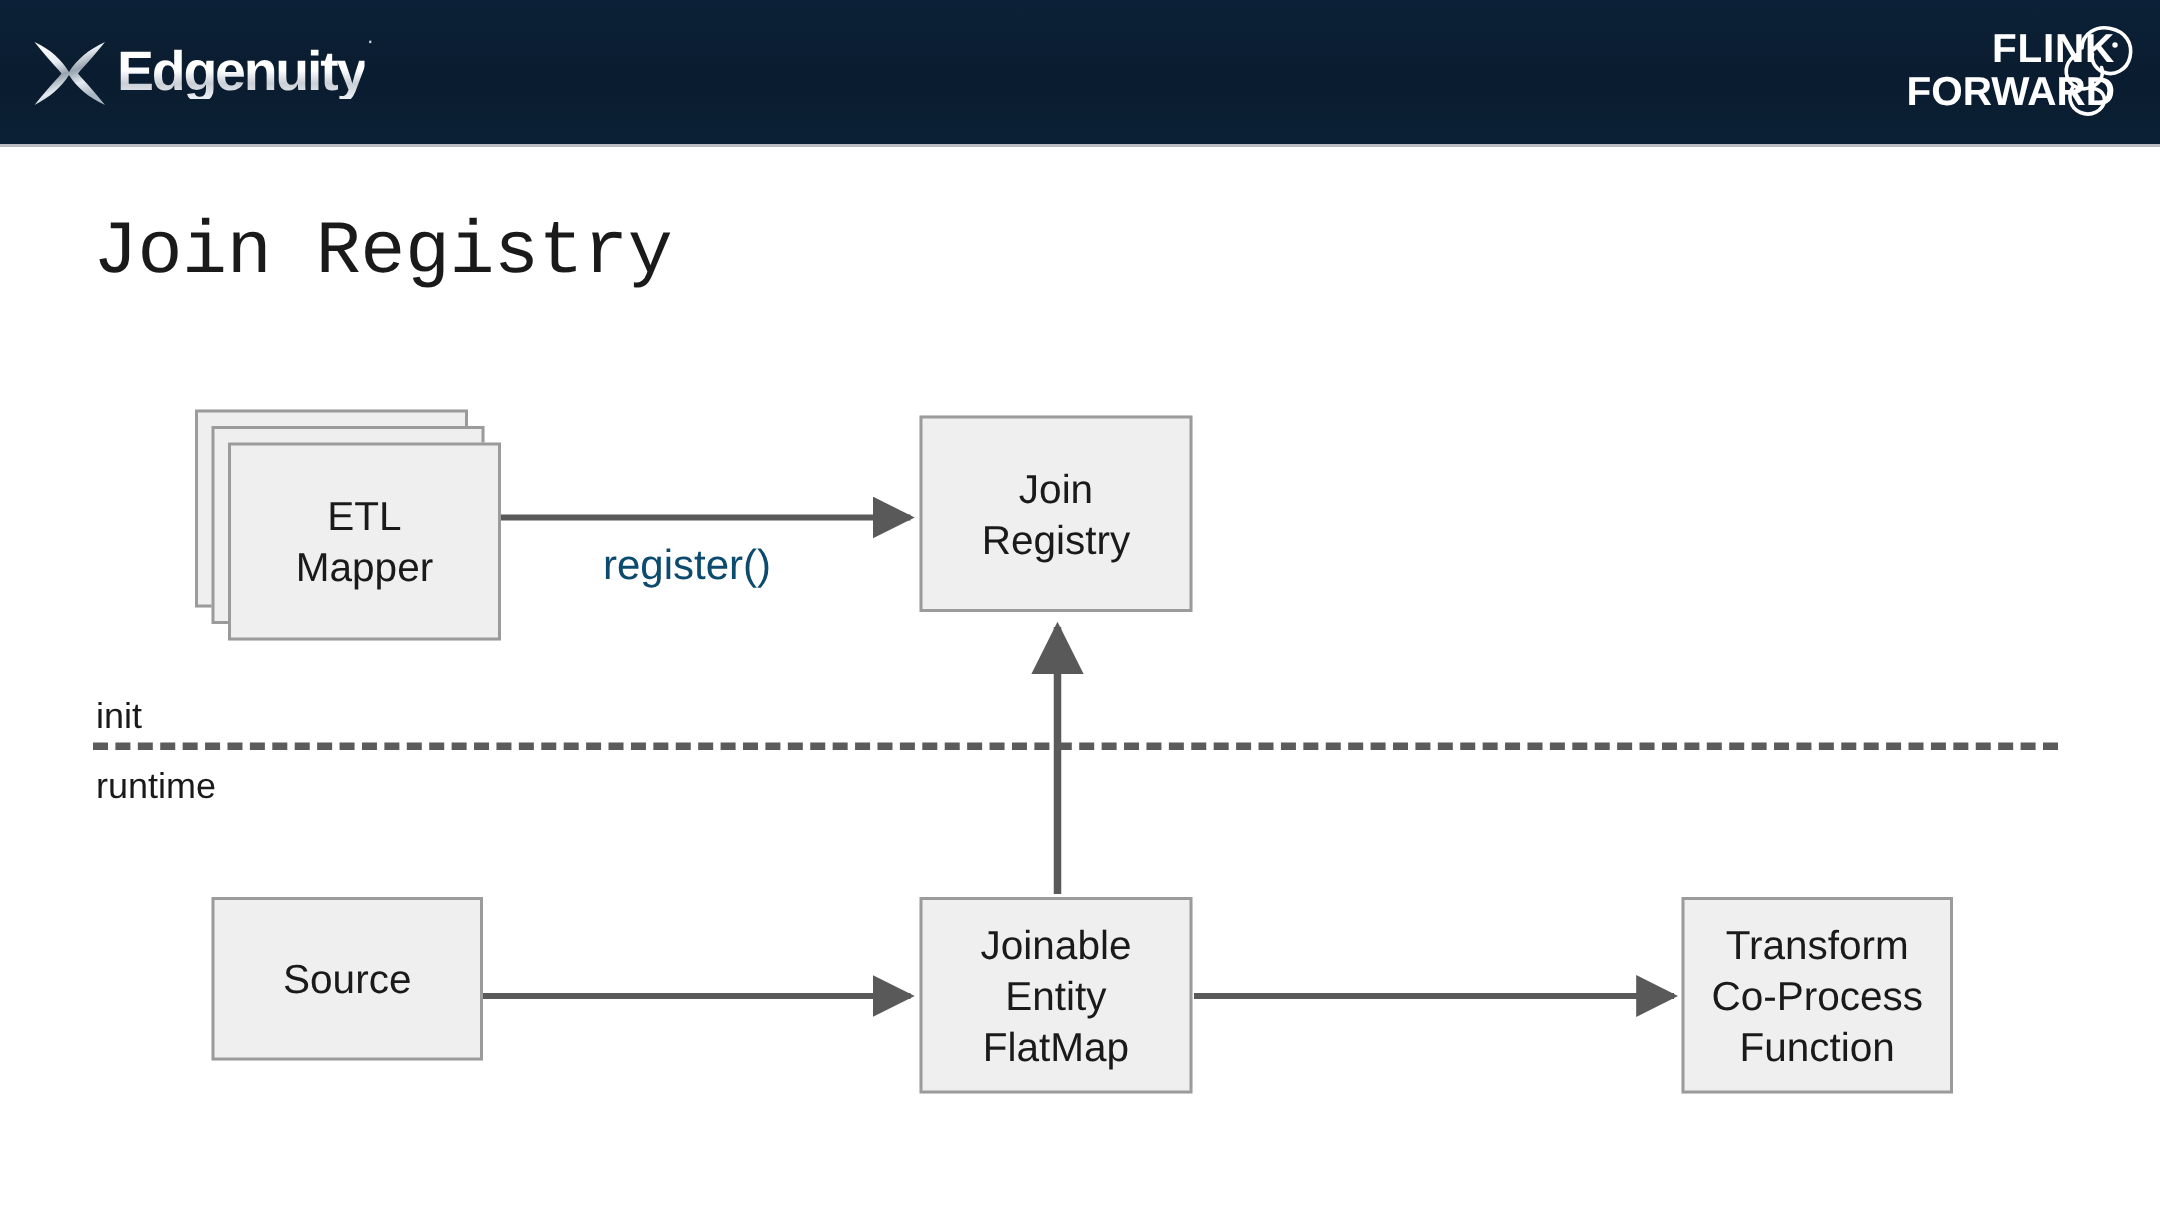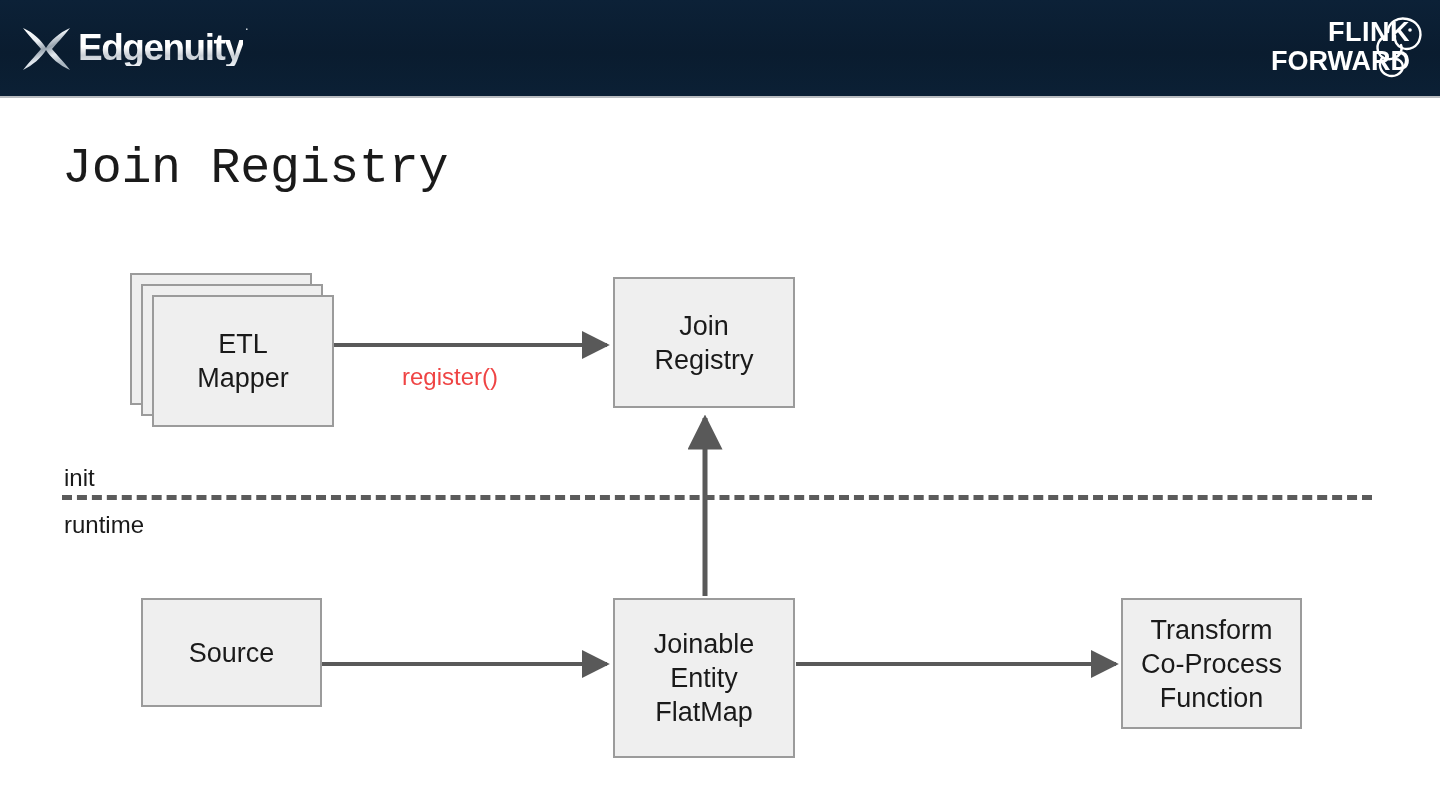--- a/index.html
+++ b/index.html
@@ -161,23 +161,23 @@
     position: absolute;
     font-size: 24px;
     line-height: 28px;
     color: #1a1a1a;
     white-space: nowrap;
   }
 
   
   .edge-label {
     position: absolute;
-    font-size: 24px;
+    font-size: 28px;
     line-height: 32px;
-    color: #ef4444;
+    color: #0c4a6e;
     white-space: nowrap;
   }
 
   svg.edges {
     position: absolute;
     left: 0; top: 0;
     width: 1440px;
     height: 810px;
     overflow: visible;
   }
@@ -280,21 +280,21 @@
   <div class="edge-label" style="left:402px; top:361px;">register()</div>
 
   <div class="phase-label" style="left:64px; top:464px;">init</div>
   <div class="divider" style="left:62px; top:495px; width:1310px;"></div>
   <div class="phase-label" style="left:64px; top:511px;">runtime</div>
 
   <div class="node" style="left:141px; top:598px; width:181px; height:109px;">
     <span class="node-label">Source</span>
   </div>
 
-  <div class="node" style="left:613px; top:598px; width:182px; height:160px;">
+  <div class="node" style="left:613px; top:598px; width:182px; height:131px;">
     <span class="node-label">
       <span>Joinable</span><br>
       <span>Entity</span><br>
       <span>FlatMap</span>
     </span>
   </div>
 
   <div class="node" style="left:1121px; top:598px; width:181px; height:131px;">
     <span class="node-label">
       <span>Transform</span><br>

